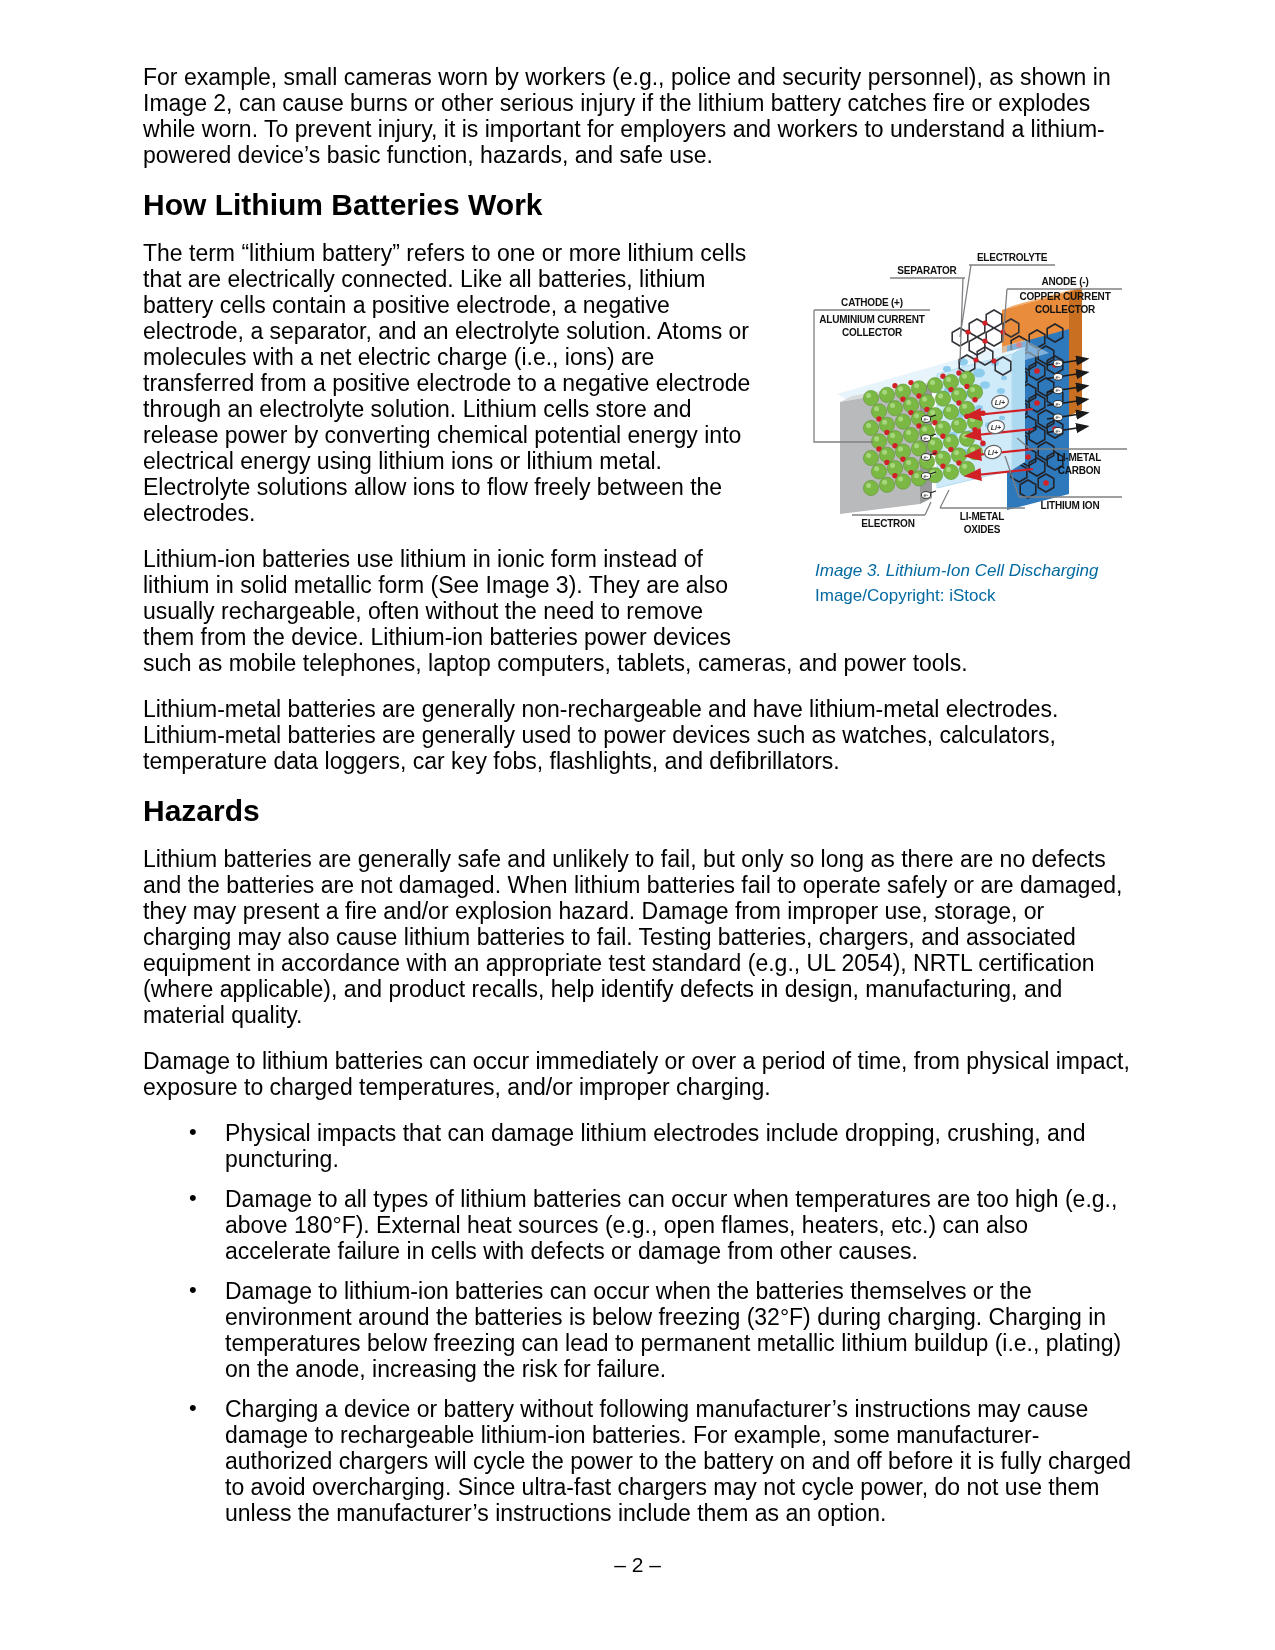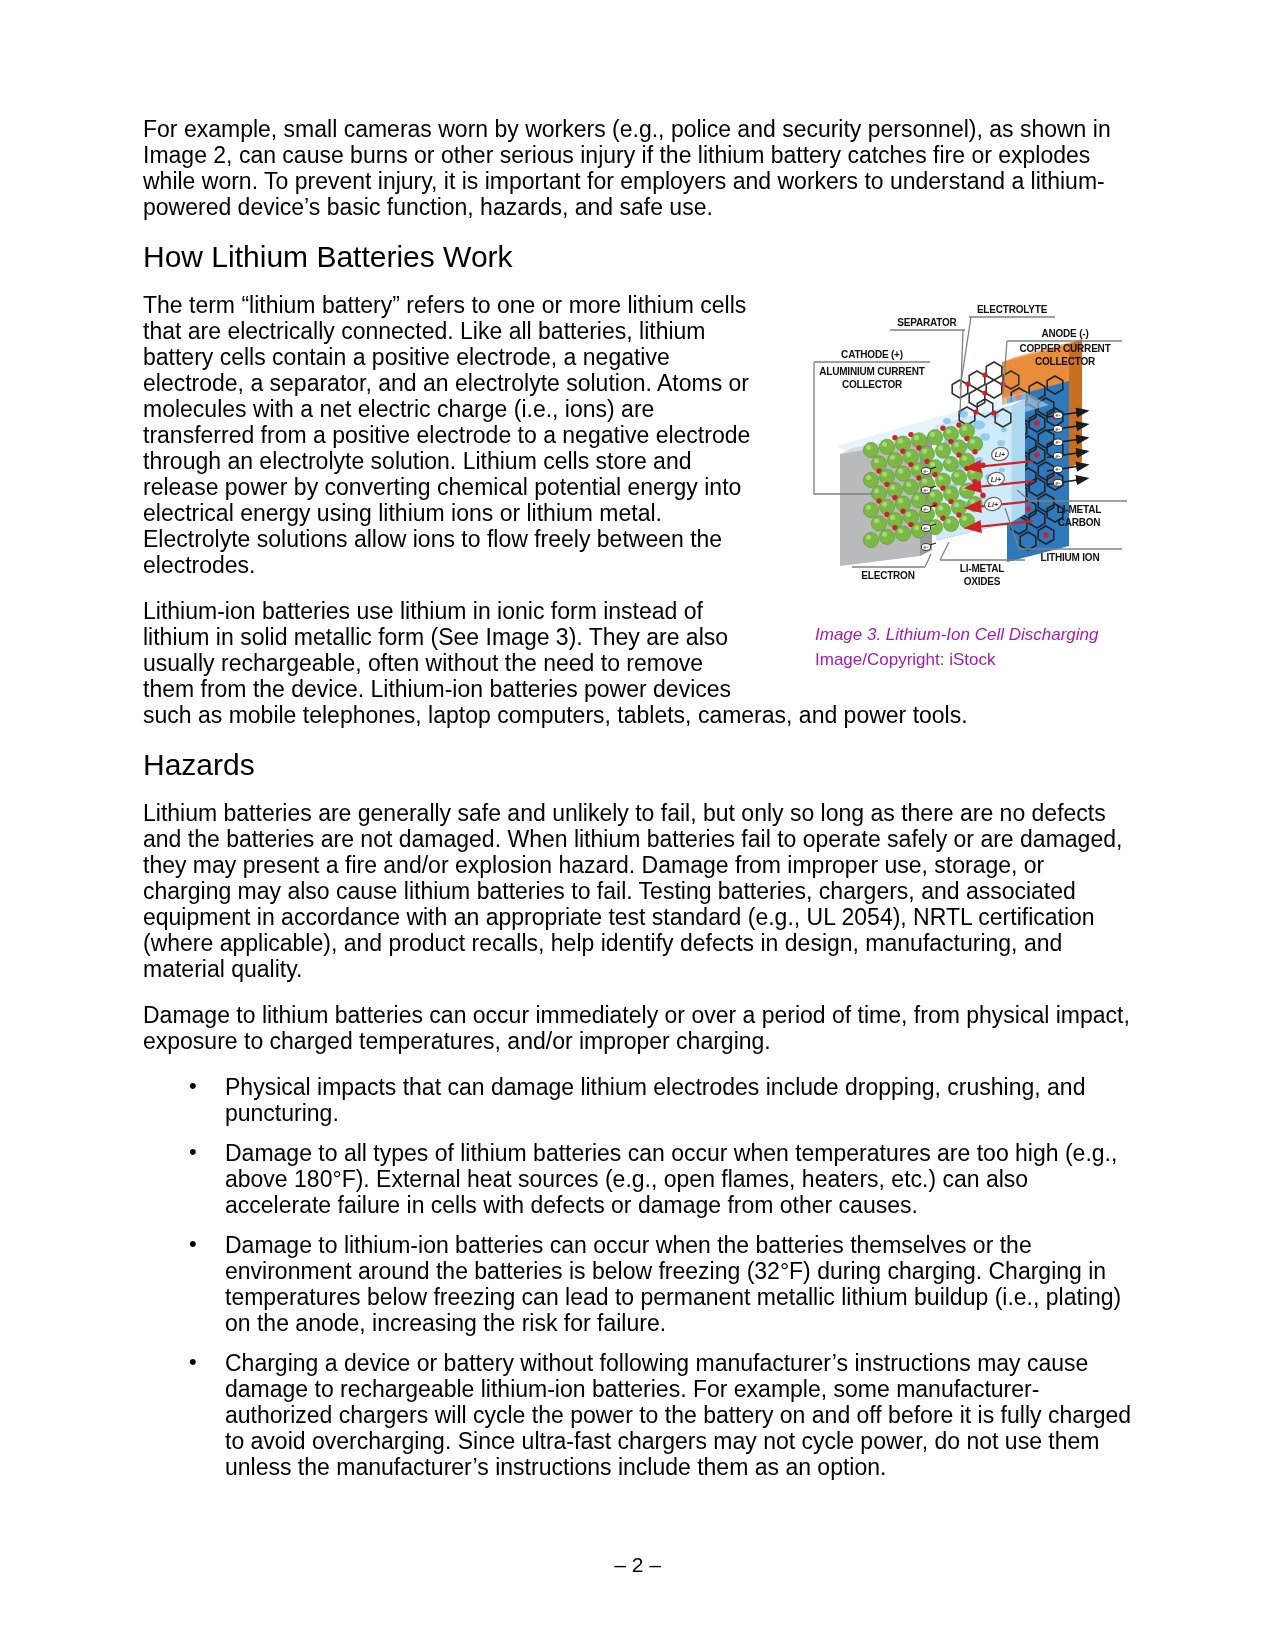--- a/index.html
+++ b/index.html
@@ -1,34 +1,34 @@
 <!DOCTYPE html>
 <html><head>
 <meta charset="utf-8">
 <style>
   html,body{margin:0;padding:0;background:#fff;}
   .page{
     width:1275px;height:1650px;position:relative;background:#fff;
     font-family:"Liberation Sans",sans-serif;color:#000;overflow:hidden;
   }
-  .content{padding:116px 143px 0 143px;}
+  .content{padding:64px 143px 0 143px;}
   p.body{font-size:23px;line-height:26px;margin:0 0 20px 0;}
-  h2.head{font-size:30px;line-height:34px;font-weight:normal;margin:16px 0 18px 0;}
+  h2.head{font-size:30px;line-height:34px;font-weight:bold;margin:16px 0 18px 0;}
   ul.blist{list-style:none;margin:0;padding:0;}
   ul.blist li{
     font-size:23px;line-height:26px;position:relative;
     padding-left:82px;margin:0 0 14px 0;
   }
   ul.blist li::before{
     content:"\2022";position:absolute;left:46px;top:-1px;font-size:22px;
   }
   figure.fig{
     float:right;width:335px;margin:2px 0 30px 40px;padding:0;
   }
-  .figcap{margin-top:24px;padding-left:18px;font-size:17px;line-height:25px;color:#a21caf;}
+  .figcap{margin-top:12px;padding-left:18px;font-size:17px;line-height:25px;color:#0369a1;}
   .figcap .cap-title{font-style:italic;}
   .dlabel{font-family:"Liberation Sans",sans-serif;font-size:10px;font-weight:bold;
     fill:#111;text-anchor:middle;letter-spacing:-0.2px;}
   .lline{stroke:#7e8083;stroke-width:1.3;fill:none;}
   .sym{font-family:"Liberation Sans",sans-serif;font-size:7px;font-weight:bold;
     font-style:italic;fill:#333;text-anchor:middle;}
   .sym2{font-family:"Liberation Sans",sans-serif;font-size:5.5px;font-style:italic;
     fill:#222;text-anchor:middle;}
   .footer{position:absolute;left:0;right:0;top:1553px;text-align:center;font-size:21px;}
 </style>
@@ -373,20 +373,21 @@
         <text class="dlabel" x="91" y="285">ELECTRON</text>
       </svg>
       <figcaption class="figcap">
         <div class="cap-title">Image 3. Lithium-Ion Cell Discharging</div>
         <div class="cap-src">Image/Copyright: iStock</div>
       </figcaption>
     </figure>
 
     <p class="body">The term “lithium battery” refers to one or more lithium cells that are electrically connected. Like all batteries, lithium battery cells contain a positive electrode, a negative electrode, a separator, and an electrolyte solution. Atoms or molecules with a net electric charge (i.e., ions) are transferred from a positive electrode to a negative electrode through an electrolyte solution. Lithium cells store and release power by converting chemical potential energy into electrical energy using lithium ions or lithium metal. Electrolyte solutions allow ions to flow freely between the electrodes.</p>
     <p class="body">Lithium-ion batteries use lithium in ionic form instead of lithium in solid metallic form (See Image 3). They are also usually rechargeable, often without the need to remove them from the device. Lithium-ion batteries power devices such as mobile telephones, laptop computers, tablets, cameras, and power tools.</p>
+    <p class="body">Lithium-metal batteries are generally non-rechargeable and have lithium-metal electrodes. Lithium-metal batteries are generally used to power devices such as watches, calculators, temperature data loggers, car key fobs, flashlights, and defibrillators.</p>
 
     <h2 class="head">Hazards</h2>
 
     <p class="body">Lithium batteries are generally safe and unlikely to fail, but only so long as there are no defects and the batteries are not damaged. When lithium batteries fail to operate safely or are damaged, they may present a fire and/or explosion hazard. Damage from improper use, storage, or charging may also cause lithium batteries to fail. Testing batteries, chargers, and associated equipment in accordance with an appropriate test standard (e.g., UL 2054), NRTL certification (where applicable), and product recalls, help identify defects in design, manufacturing, and material quality.</p>
     <p class="body">Damage to lithium batteries can occur immediately or over a period of time, from physical impact, exposure to charged temperatures, and/or improper charging.</p>
 
     <ul class="blist">
       <li>Physical impacts that can damage lithium electrodes include dropping, crushing, and puncturing.</li>
       <li>Damage to all types of lithium batteries can occur when temperatures are too high (e.g., above 180°F). External heat sources (e.g., open flames, heaters, etc.) can also accelerate failure in cells with defects or damage from other causes.</li>
       <li>Damage to lithium-ion batteries can occur when the batteries themselves or the environment around the batteries is below freezing (32°F) during charging. Charging in temperatures below freezing can lead to permanent metallic lithium buildup (i.e., plating) on the anode, increasing the risk for failure.</li>

